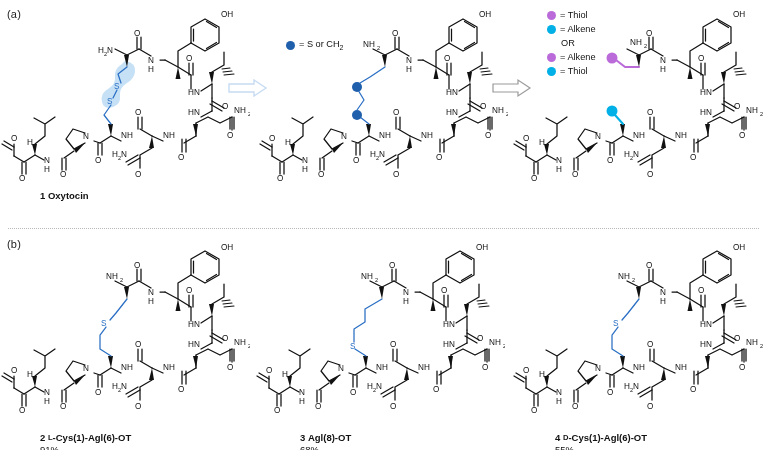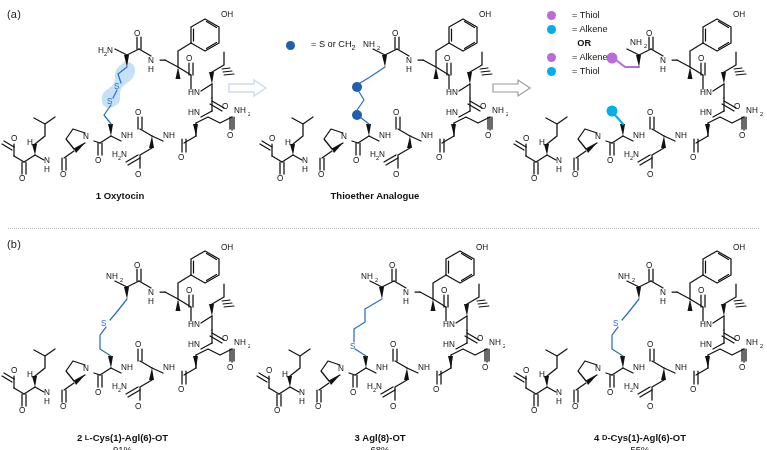--- a/index.html
+++ b/index.html
@@ -14,29 +14,29 @@
   }
   #panel-a-label{left:7px;top:8px;}
   #panel-b-label{left:7px;top:238px;}
 
   .divider{
     position:absolute;left:8px;right:8px;top:228px;height:0;
     border-top:1px dotted #b9b9b9;
   }
 
   .caption{
-    position:absolute;text-align:center;font-size:9.5px;font-weight:bold;
+    position:absolute;text-align:left;font-size:9.5px;font-weight:bold;
     color:#111;line-height:1.25;white-space:pre-line;
   }
   .caption .pct{font-weight:normal;display:block;}
   .sc{font-size:7.6px;vertical-align:0.6px;}
 
   .legend{position:absolute;font-size:9.2px;color:#111;line-height:1.52;}
-  .legend .row{display:flex;align-items:center;gap:16px;white-space:nowrap;}
-  .legend .or{font-weight:bold;text-align:center;display:block;padding-left:14px;}
+  .legend .row{display:flex;align-items:center;gap:4px;white-space:nowrap;}
+  .legend .or{font-weight:normal;display:block;padding-left:14px;}
   .dot{width:9px;height:9px;border-radius:50%;display:inline-block;flex:none;}
   .dot-blue{background:#1f5fab;}
   .dot-purple{background:#bb6bd9;}
   .dot-cyan{background:#00b0e6;}
   sub{font-size:7px;}
 
   svg{display:block;position:absolute;}
   .bond{stroke:#111;stroke-width:1.25;fill:none;stroke-linecap:round;stroke-linejoin:round;}
   .bond-b{stroke:#2a6fc4;stroke-width:1.25;fill:none;stroke-linecap:round;stroke-linejoin:round;}
   .bond-p{stroke:#bb6bd9;stroke-width:2.1;fill:none;stroke-linecap:round;stroke-linejoin:round;}
@@ -279,21 +279,20 @@
     <path class="bond" d="M35 150 L24 157"></path>
     <path class="bond" d="M22 157 L22 169 M26 157 L26 169"></path>
     <text class="atom" x="19" y="176">O</text>
     <text class="atom" x="27" y="140">H</text>
     <path class="bond" d="M24 157 L14 151"></path>
     <path class="bond" d="M14 151 L14 139"></path>
     <path class="bond" d="M12 145 L2 139 M14 142 L4 136"></path>
     <text class="atom" x="11" y="136">O</text>
   </svg>
 
-  <div class="caption" style="left:285px;top:190px;width:180px;">Thioether Analogue</div>
 
   <svg style="left:492px;top:78px;" width="40" height="20" viewBox="0 0 40 20">
     <path class="arrow-grey" d="M1 6 L26 6 L26 2 L38 10 L26 18 L26 14 L1 14 Z"></path>
   </svg>
 
   <div class="legend" style="left:547px;top:9px;">
     <div class="row">
       <span class="dot dot-purple"></span>
       <span>= Thiol</span>
     </div>

